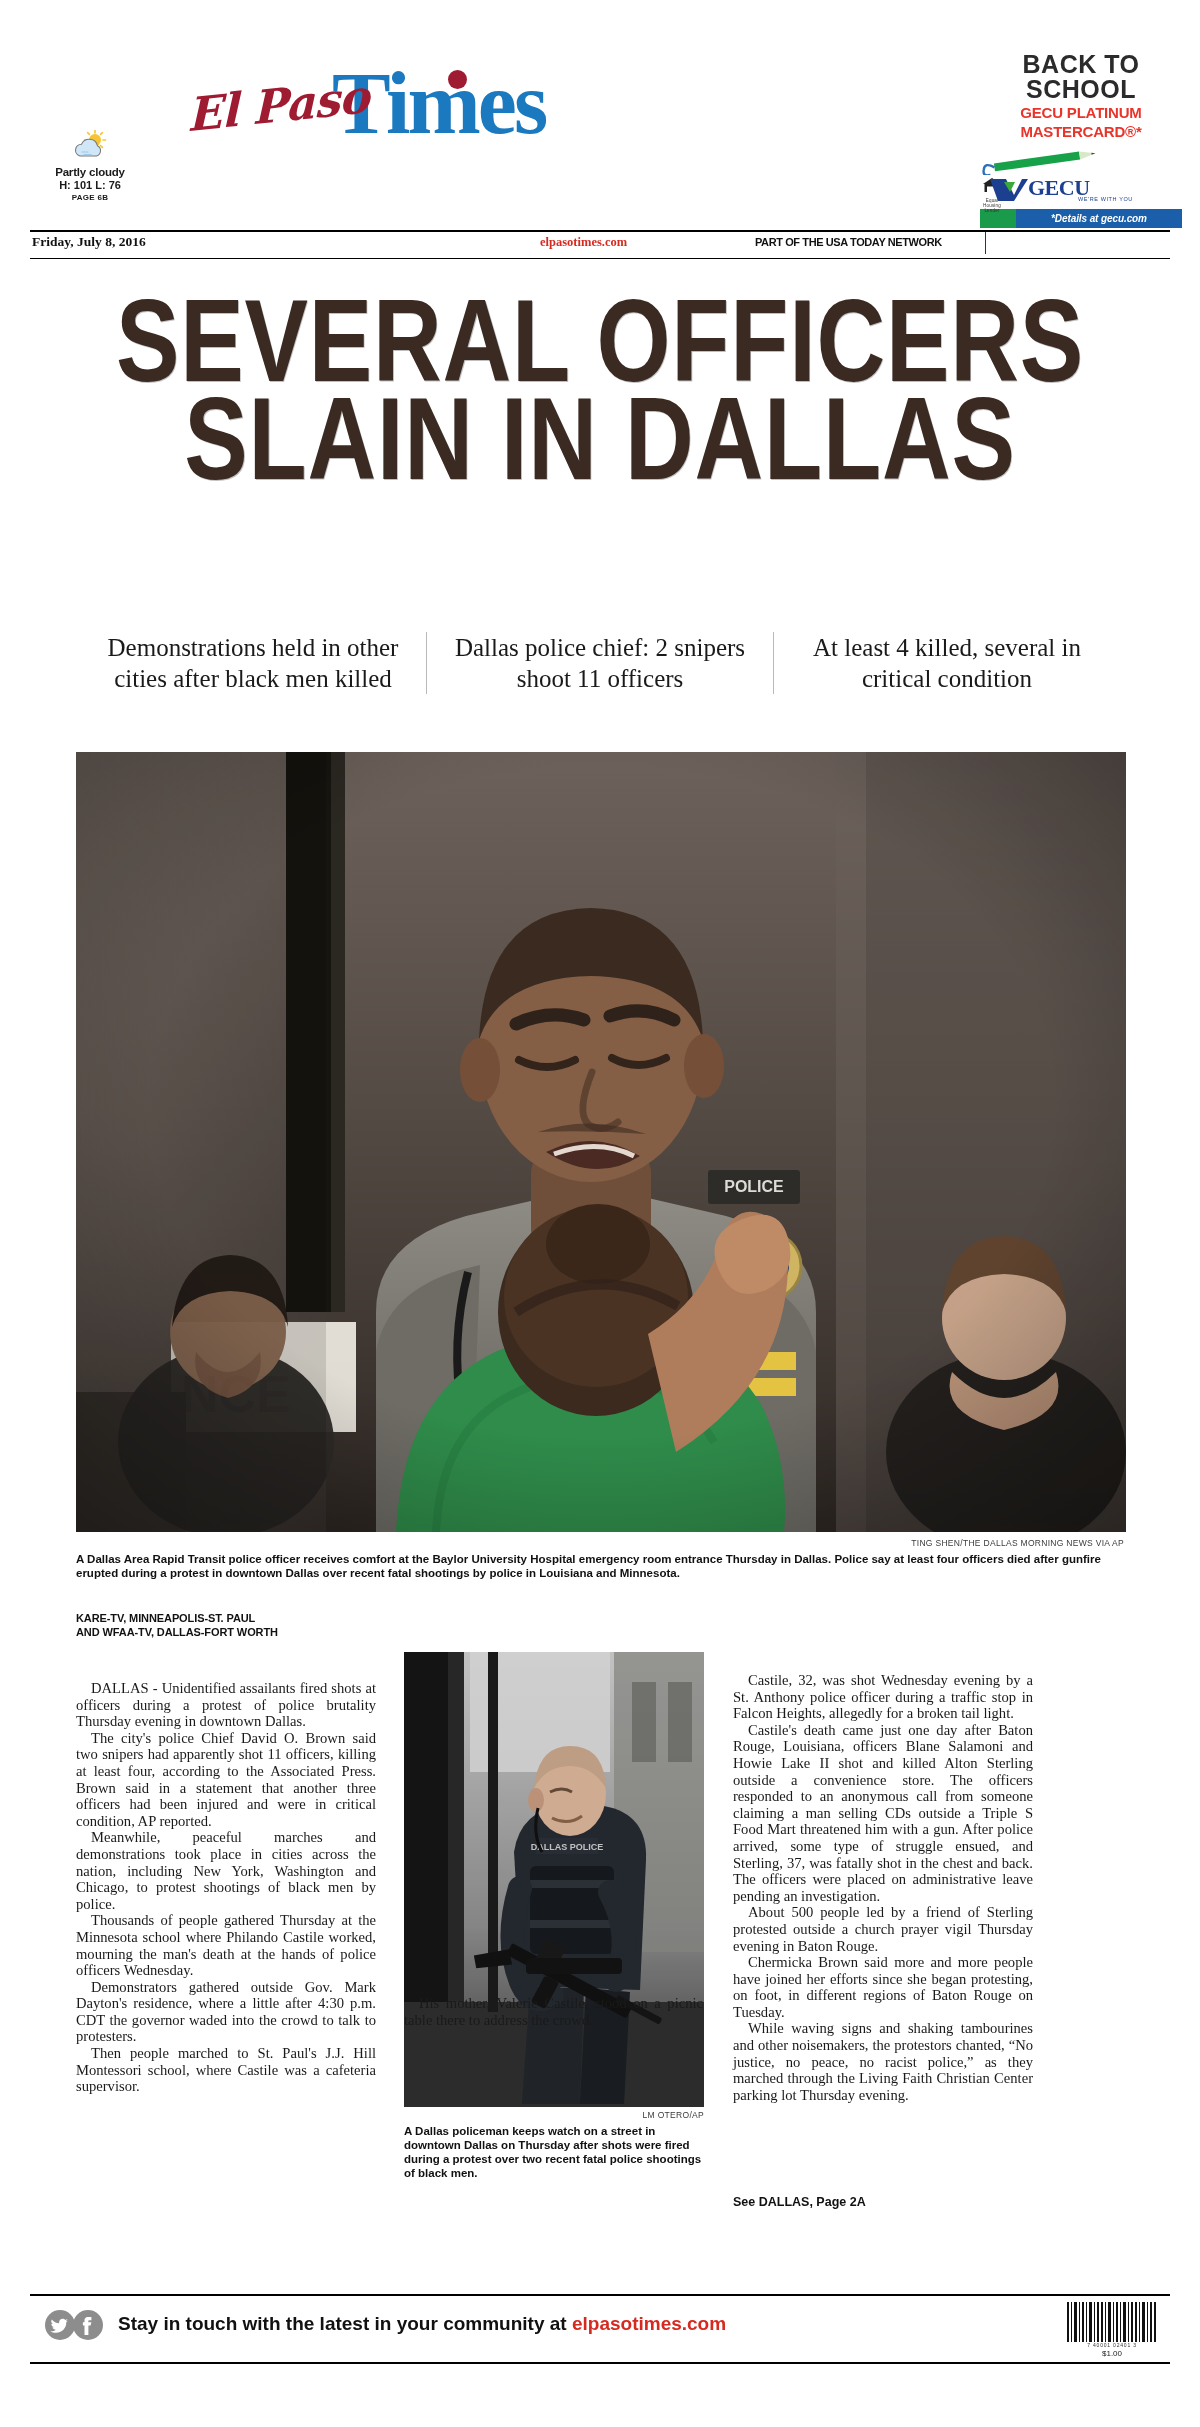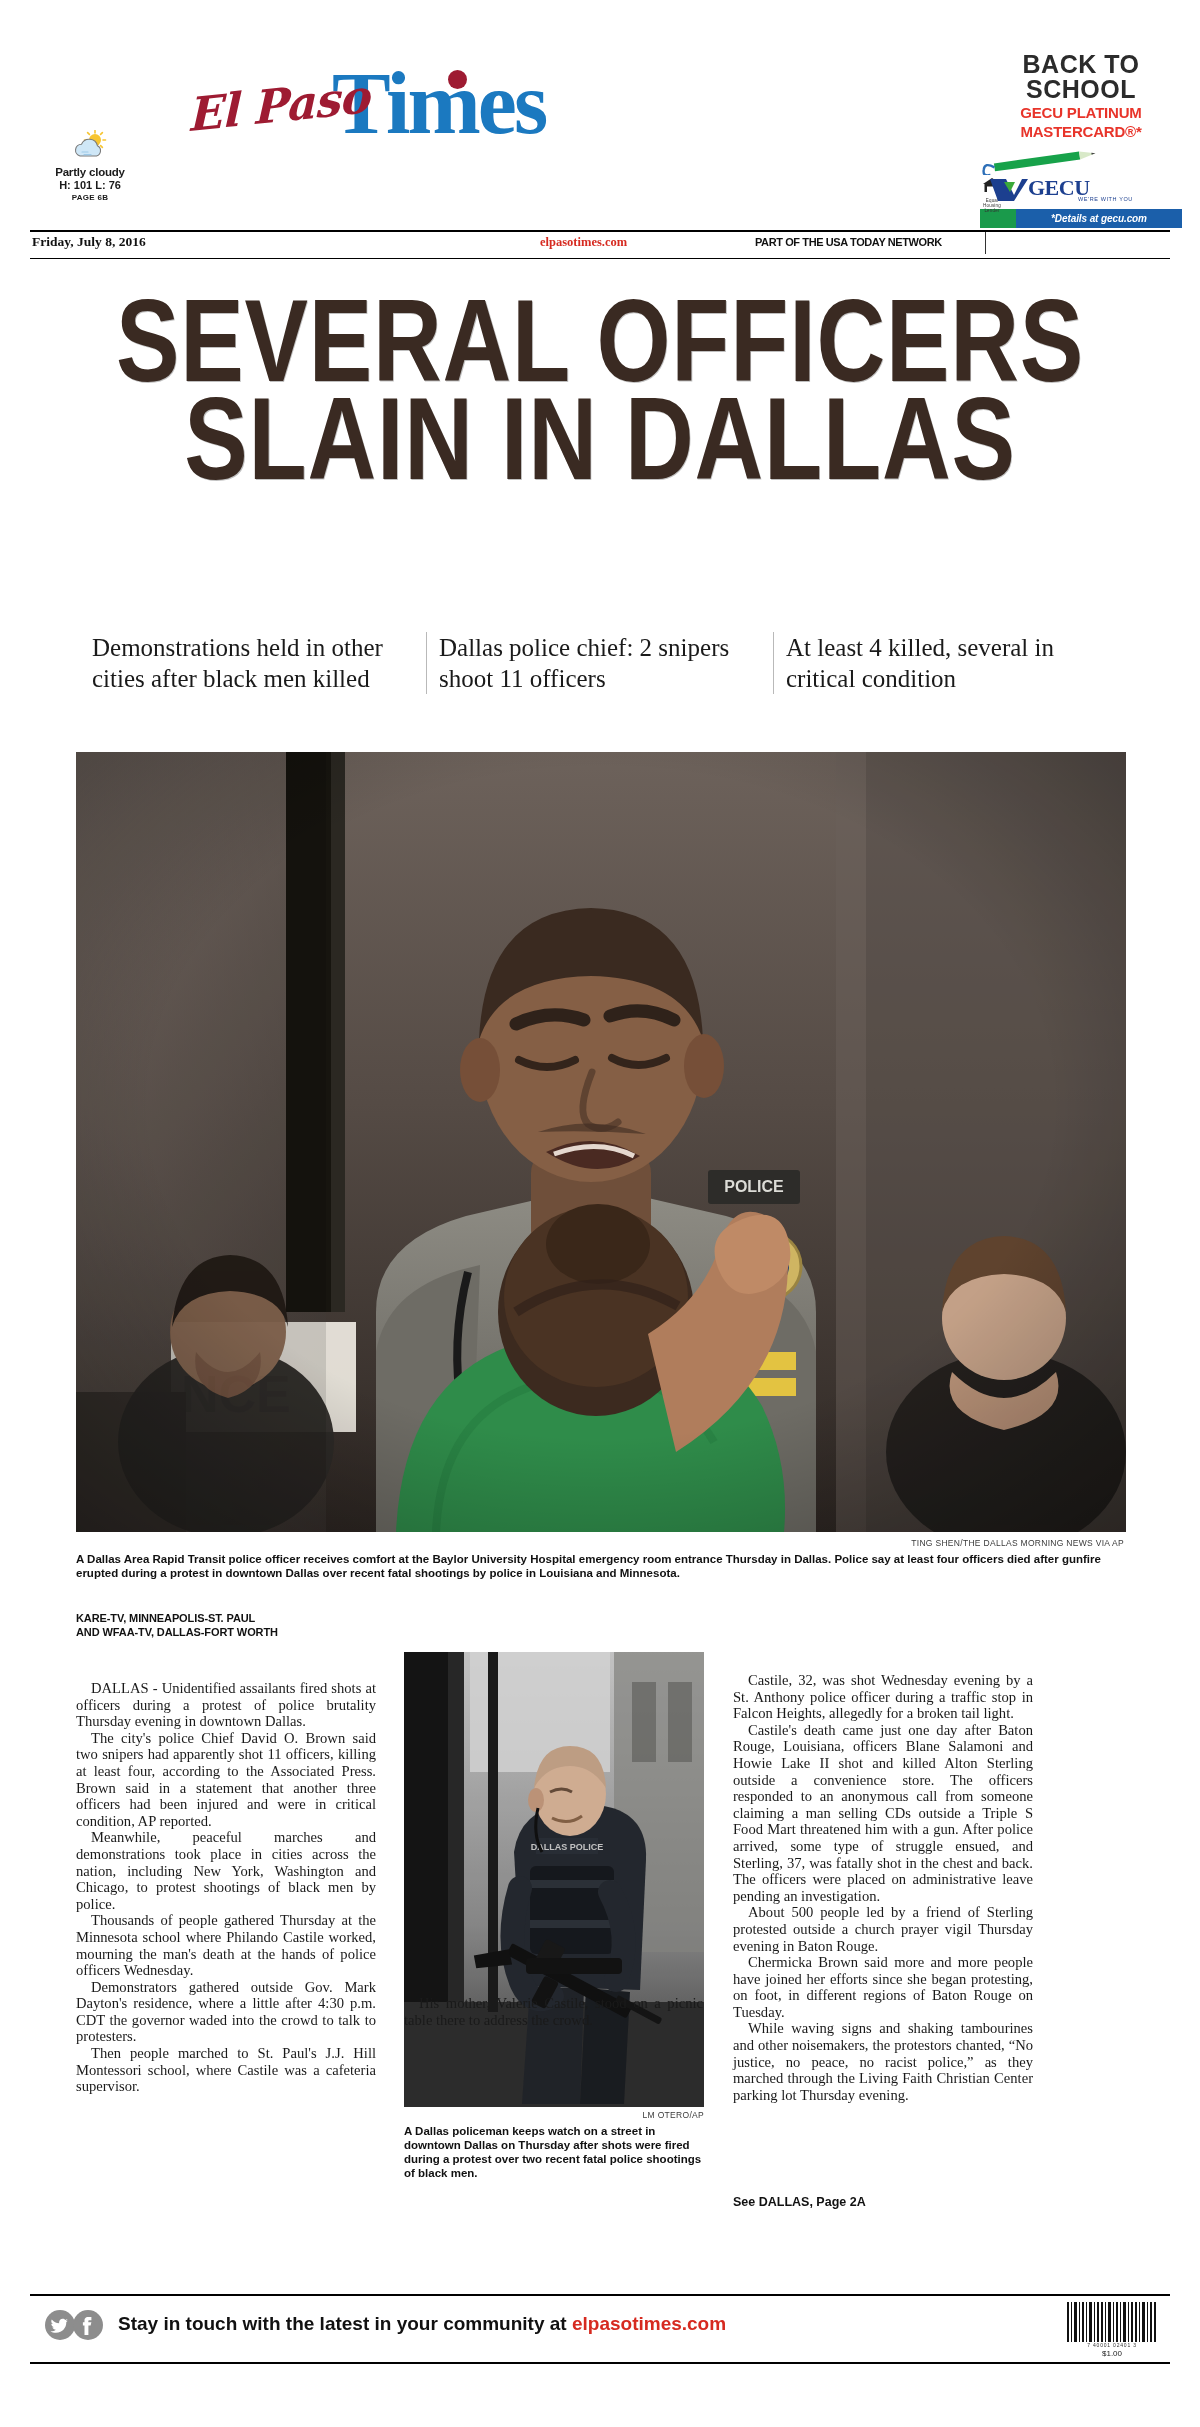--- a/index.html
+++ b/index.html
@@ -262,21 +262,21 @@
   
   .subheads {
     position: absolute;
     left: 80px;
     top: 632px;
     width: 1040px;
     display: flex;
   }
   .subhead {
     flex: 1;
-    text-align: left;
+    text-align: center;
     font-family: "Liberation Serif", serif;
     font-size: 25px;
     line-height: 31px;
     color: #1a1a1a;
     padding: 0 12px;
   }
   .subhead + .subhead { border-left: 1px solid #b9b9b9; }
 
   
   .main-photo {

